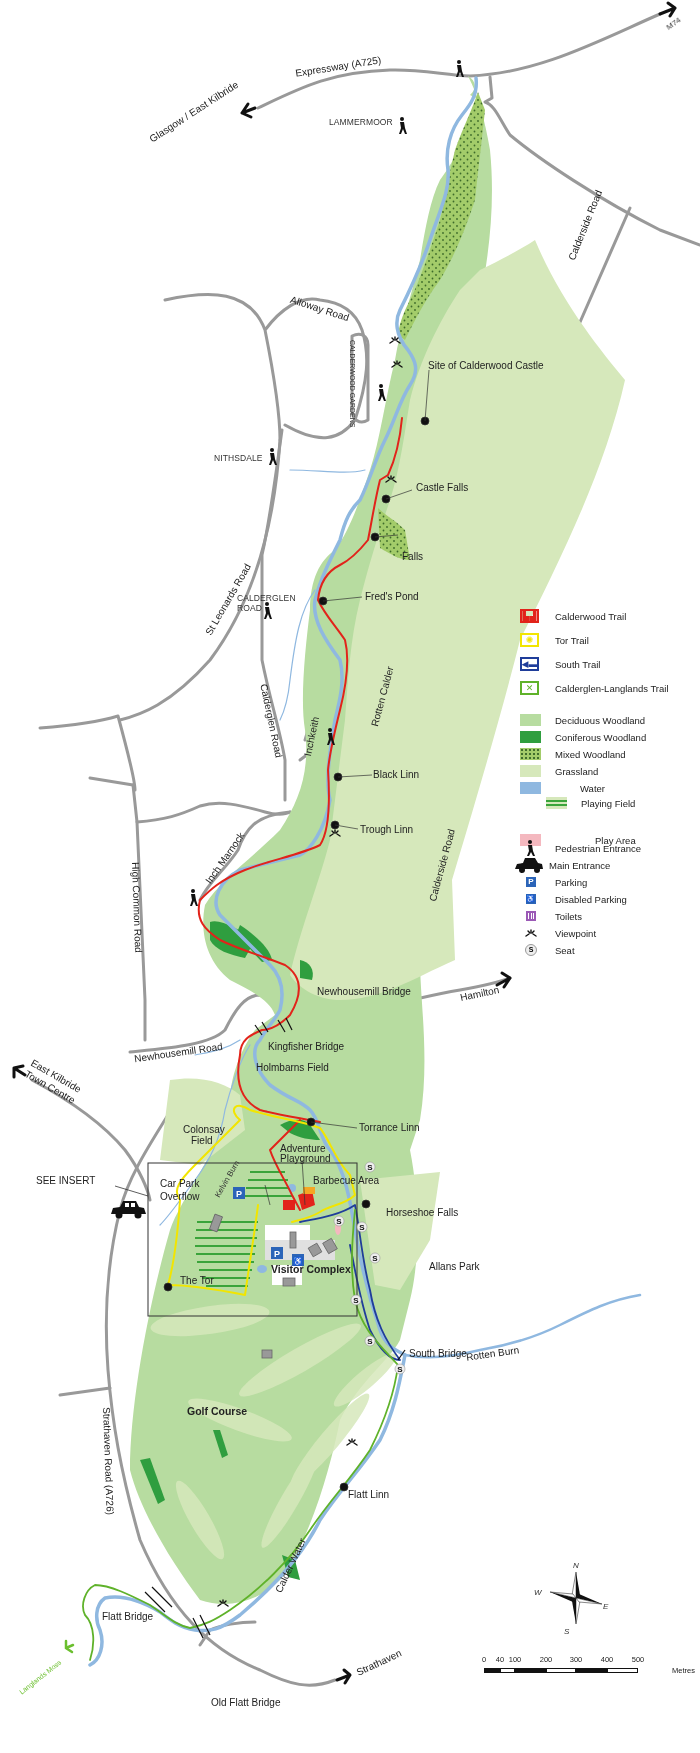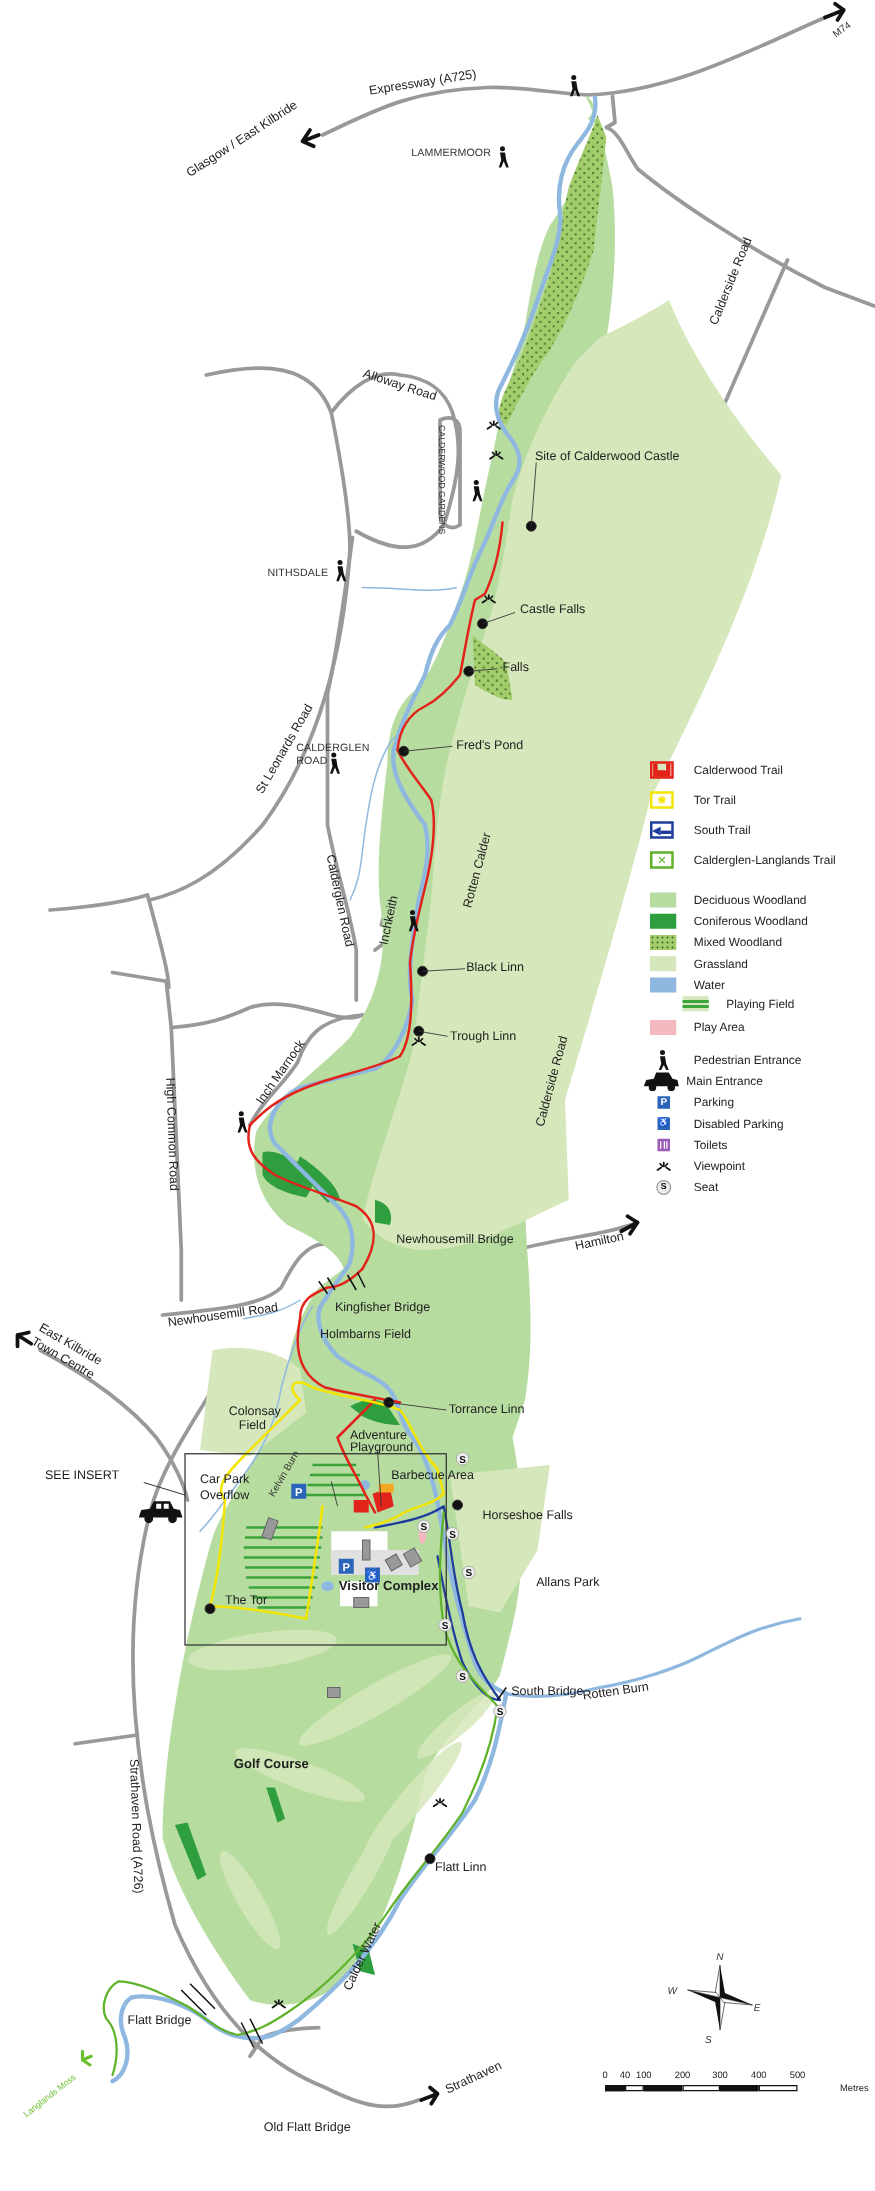--- a/index.html
+++ b/index.html
@@ -327,21 +327,21 @@
 <div class="lbl" style="left:295px;top:62px;transform:rotate(-9deg);">Expressway (A725)</div>
 <div class="lbl sm" style="left:666px;top:20px;transform:rotate(-35deg);">M74</div>
 <div class="lbl" style="left:148px;top:136px;transform:rotate(-33deg);transform-origin:left top;">Glasgow / East Kilbride</div>
 <div class="lbl caps" style="left:329px;top:118px;">LAMMERMOOR</div>
 <div class="lbl" style="left:567px;top:258px;transform:rotate(-68deg);transform-origin:left top;">Calderside Road</div>
 <div class="lbl" style="left:289px;top:304px;transform:rotate(18deg);">Alloway Road</div>
 <div class="lbl sm" style="left:356px;top:340px;transform:rotate(90deg);transform-origin:left top;font-size:7px;">CALDERWOOD GARDENS</div>
 <div class="lbl" style="left:428px;top:361px;">Site of Calderwood Castle</div>
 <div class="lbl caps" style="left:214px;top:454px;">NITHSDALE</div>
 <div class="lbl" style="left:416px;top:483px;">Castle Falls</div>
-<div class="lbl" style="left:402px;top:530px;">Falls</div>
+<div class="lbl" style="left:402px;top:552px;">Falls</div>
 <div class="lbl" style="left:365px;top:592px;">Fred's Pond</div>
 <div class="lbl caps" style="left:237px;top:594px;">CALDERGLEN</div>
 <div class="lbl caps" style="left:237px;top:604px;">ROAD</div>
 <div class="lbl" style="left:204px;top:632px;transform:rotate(-60deg);transform-origin:left top;">St Leonards Road</div>
 <div class="lbl" style="left:268px;top:683px;transform:rotate(78deg);transform-origin:left top;">Calderglen Road</div>
 <div class="lbl" style="left:303px;top:755px;transform:rotate(-78deg);transform-origin:left top;">Inchkeith</div>
 <div class="lbl" style="left:370px;top:725px;transform:rotate(-75deg);transform-origin:left top;">Rotten Calder</div>
 <div class="lbl" style="left:373px;top:770px;">Black Linn</div>
 <div class="lbl" style="left:360px;top:825px;">Trough Linn</div>
 <div class="lbl" style="left:428px;top:900px;transform:rotate(-75deg);transform-origin:left top;">Calderside Road</div>
@@ -406,29 +406,29 @@
     <span class="leg-label">Coniferous Woodland</span>
   </div>
   <div class="leg-row" style="top:138px;">
     <span class="leg-swatch" style="background:#a3cc6a;background-image:radial-gradient(#3d6b2a 0.7px,transparent 0.9px);background-size:4px 4px;"></span>
     <span class="leg-label">Mixed Woodland</span>
   </div>
   <div class="leg-row" style="top:155px;">
     <span class="leg-swatch" style="background:#d6e8bb;"></span>
     <span class="leg-label">Grassland</span>
   </div>
-  <div class="leg-row" style="top:172px;">
+  <div class="leg-row" style="top:172px;gap:25px;">
     <span class="leg-swatch" style="background:#8fb8e0;"></span>
     <span class="leg-label">Water</span>
   </div>
   <div class="leg-row" style="top:187px;padding-left:26px;">
     <span class="leg-swatch" style="background:linear-gradient(#d6e8bb 0,#d6e8bb 3px,#3aa43a 3px,#3aa43a 5px,#d6e8bb 5px,#d6e8bb 7px,#3aa43a 7px,#3aa43a 9px,#d6e8bb 9px);"></span>
     <span class="leg-label">Playing Field</span>
   </div>
-  <div class="leg-row" style="top:206px;">
+  <div class="leg-row" style="top:224px;gap:40px;">
     <span class="leg-swatch" style="background:#f4b8bf;"></span>
     <span class="leg-label">Play Area</span>
   </div>
 
   <div class="leg-row" style="top:232px;">
     <svg width="21" height="16" style="margin-right:14px">
         <g fill="#111" transform="translate(10,8)">
           <circle cx="0" cy="-6" r="2"></circle>
           <path d="M-2,-3 L2,-3 L3,3 L5,8 L3,8 L1,4 L-1,8 L-3,8 L-1,3 Z"></path>
         </g>

